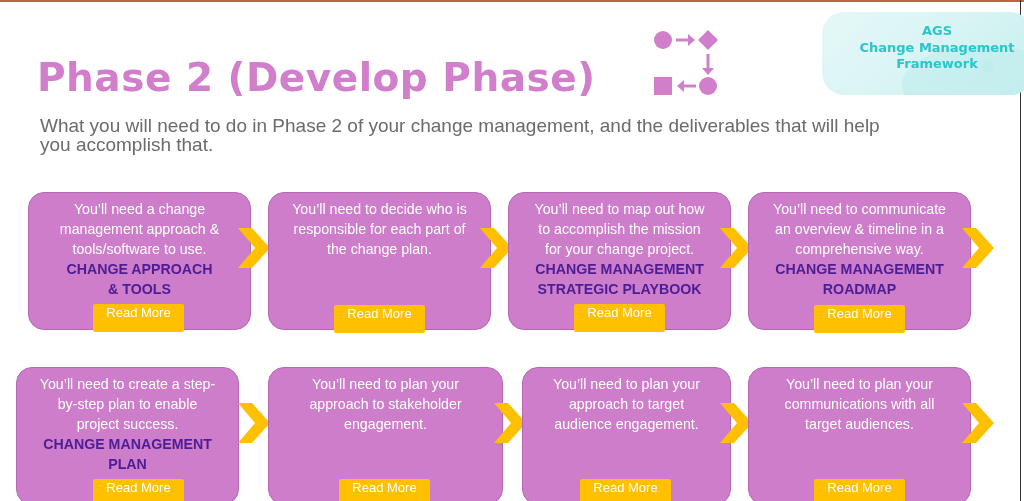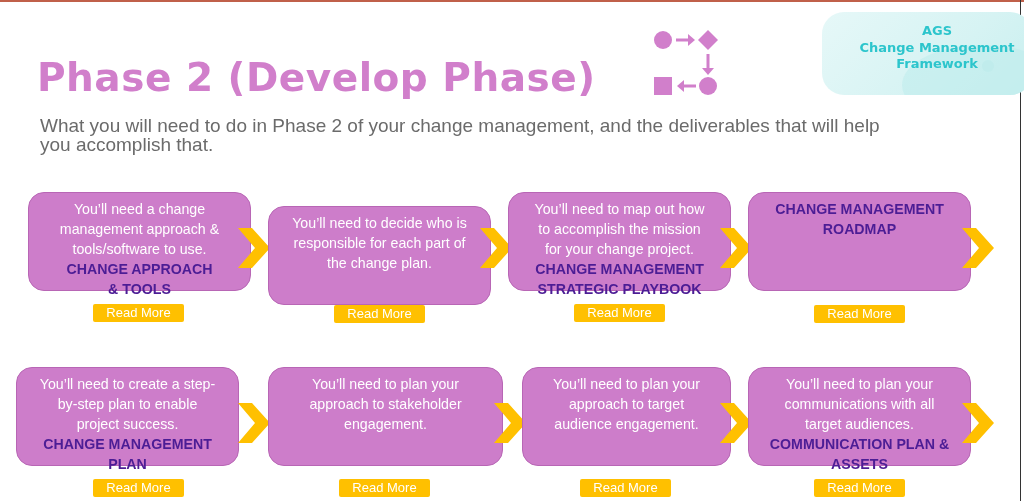--- a/index.html
+++ b/index.html
@@ -30,29 +30,29 @@
     position: absolute; left: 0; top: 11px; width: 230px; text-align: center;
     font-family: "DejaVu Sans", sans-serif; font-weight: bold; font-size: 13px; line-height: 16.5px;
     color: #2cc5cc;
   }
   .brand-text div { white-space: nowrap; }
   .subtitle {
     position: absolute; left: 40px; top: 116px; width: 860px;
     font-family: "Liberation Sans", sans-serif; font-size: 19px; line-height: 19px; color: #6b6b6b;
   }
   .card {
-    position: absolute; height: 99px; border-radius: 16px;
+    position: absolute; height: 138px; border-radius: 16px;
     background: #cd7dca; border: 1px solid #b866b5; box-sizing: border-box;
     text-align: center; color: #ffffff; padding-top: 6px;
     font-family: "Liberation Sans", sans-serif; font-size: 14.2px; line-height: 20px;
   }
   .card .desc { white-space: pre-line; }
   .card .deliv { font-weight: bold; color: #4c1d95; white-space: pre-line; }
   .read-more {
-    position: absolute; height: 18px; width: 91px; border-radius: 2px;
+    position: absolute; height: 28px; width: 91px; border-radius: 2px;
     background: #ffc000; color: #ffffff; text-align: center;
     font-family: "Liberation Sans", sans-serif; font-size: 13px; line-height: 18px; cursor: pointer;
   }
   .chev { position: absolute; width: 32px; height: 40px; }
 </style>
 </head>
 <body>
 
 <div class="top-border"></div>
 <div class="right-border"></div>
@@ -91,21 +91,21 @@
 management approach &amp;
 tools/software to use.</div>
   <div class="deliv">CHANGE APPROACH
 &amp; TOOLS</div>
 </div>
 <div class="read-more" style="left:93px; top:304px;">Read More</div>
 <svg class="chev" style="left:238px; top:228px;" viewBox="0 0 32 40">
     <polygon points="0,0 14,0 32,20 14,40 0,40 17,20" fill="#ffc000"></polygon>
   </svg>
 
-<div class="card" style="left:268px; top:192px; width:223px;margin-top:14px;">
+<div class="card" style="left:268px; top:192px; width:223px;">
   <div class="desc">You’ll need to decide who is
 responsible for each part of
 the change plan.</div>
 </div>
 <div class="read-more" style="left:334px; top:305px;">Read More</div>
 <svg class="chev" style="left:480px; top:228px;" viewBox="0 0 32 40">
     <polygon points="0,0 14,0 32,20 14,40 0,40 17,20" fill="#ffc000"></polygon>
   </svg>
 
 <div class="card" style="left:508px; top:192px; width:223px;">
@@ -114,20 +114,23 @@
 for your change project.</div>
   <div class="deliv">CHANGE MANAGEMENT
 STRATEGIC PLAYBOOK</div>
 </div>
 <div class="read-more" style="left:574px; top:304px;">Read More</div>
 <svg class="chev" style="left:720px; top:228px;" viewBox="0 0 32 40">
     <polygon points="0,0 14,0 32,20 14,40 0,40 17,20" fill="#ffc000"></polygon>
   </svg>
 
 <div class="card" style="left:748px; top:192px; width:223px;">
+  <div class="desc">You’ll need to communicate
+an overview &amp; timeline in a
+comprehensive way.</div>
   <div class="deliv">CHANGE MANAGEMENT
 ROADMAP</div>
 </div>
 <div class="read-more" style="left:814px; top:305px;">Read More</div>
 <svg class="chev" style="left:962px; top:228px;" viewBox="0 0 32 40">
     <polygon points="0,0 14,0 32,20 14,40 0,40 17,20" fill="#ffc000"></polygon>
   </svg>
 
 <div class="card" style="left:16px; top:367px; width:223px;">
   <div class="desc">You’ll need to create a step-
@@ -158,19 +161,17 @@
 </div>
 <div class="read-more" style="left:580px; top:479px;">Read More</div>
 <svg class="chev" style="left:720px; top:403px;" viewBox="0 0 32 40">
     <polygon points="0,0 14,0 32,20 14,40 0,40 17,20" fill="#ffc000"></polygon>
   </svg>
 
 <div class="card" style="left:748px; top:367px; width:223px;">
   <div class="desc">You’ll need to plan your
 communications with all
 target audiences.</div>
-  <div class="deliv">COMMUNICATION PLAN &amp;
-ASSETS</div>
 </div>
 <div class="read-more" style="left:814px; top:479px;">Read More</div>
 <svg class="chev" style="left:962px; top:403px;" viewBox="0 0 32 40">
     <polygon points="0,0 14,0 32,20 14,40 0,40 17,20" fill="#ffc000"></polygon>
   </svg>
 
 </body></html>

